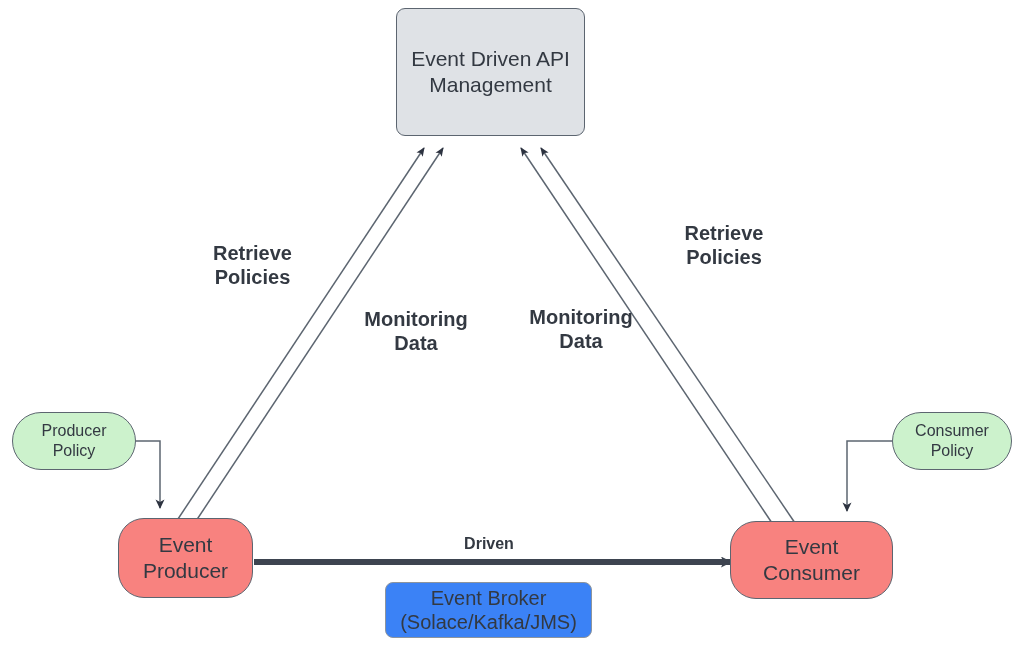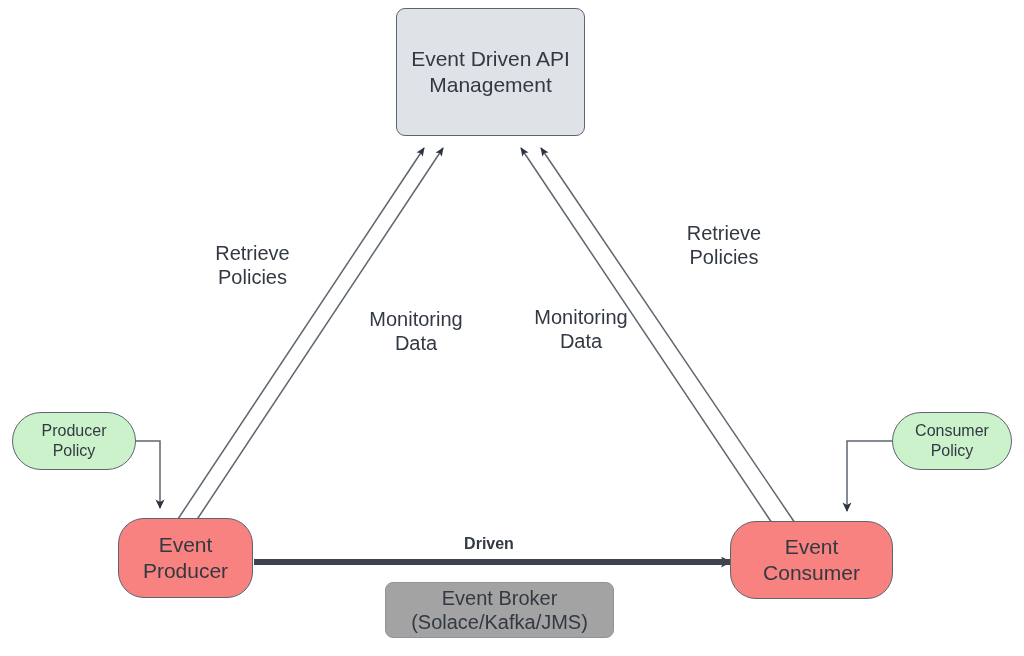--- a/index.html
+++ b/index.html
@@ -82,34 +82,35 @@
     width: 120px;
     height: 58px;
     background: #ccf2cc;
     border: 1.4px solid #5c6570;
     border-radius: 29px;
     font-size: 16px;
   }
   .node-broker {
     left: 385px;
     top: 582px;
-    width: 229px;
+    width: 207px;
     height: 56px;
-    background: #a3a3a3;
+    background: #3b82f6;
     border: 1.4px solid #8c949e;
     border-radius: 8px;
     font-size: 20px;
   }
   .edge-label {
     position: absolute;
     color: #333942;
     text-align: center;
     white-space: pre-line;
     line-height: 1.22;
     font-size: 20px;
+    font-weight: bold;
   }
   .lbl-retrieve-left { left: 185px; top: 241px; width: 135px; }
   .lbl-monitor-left  { left: 345px; top: 307px; width: 142px; }
   .lbl-monitor-right { left: 510px; top: 305px; width: 142px; }
   .lbl-retrieve-right{ left: 654px; top: 221px; width: 140px; }
   .lbl-channel {
     left: 418px;
     top: 534px;
     width: 142px;
     font-size: 16px;

